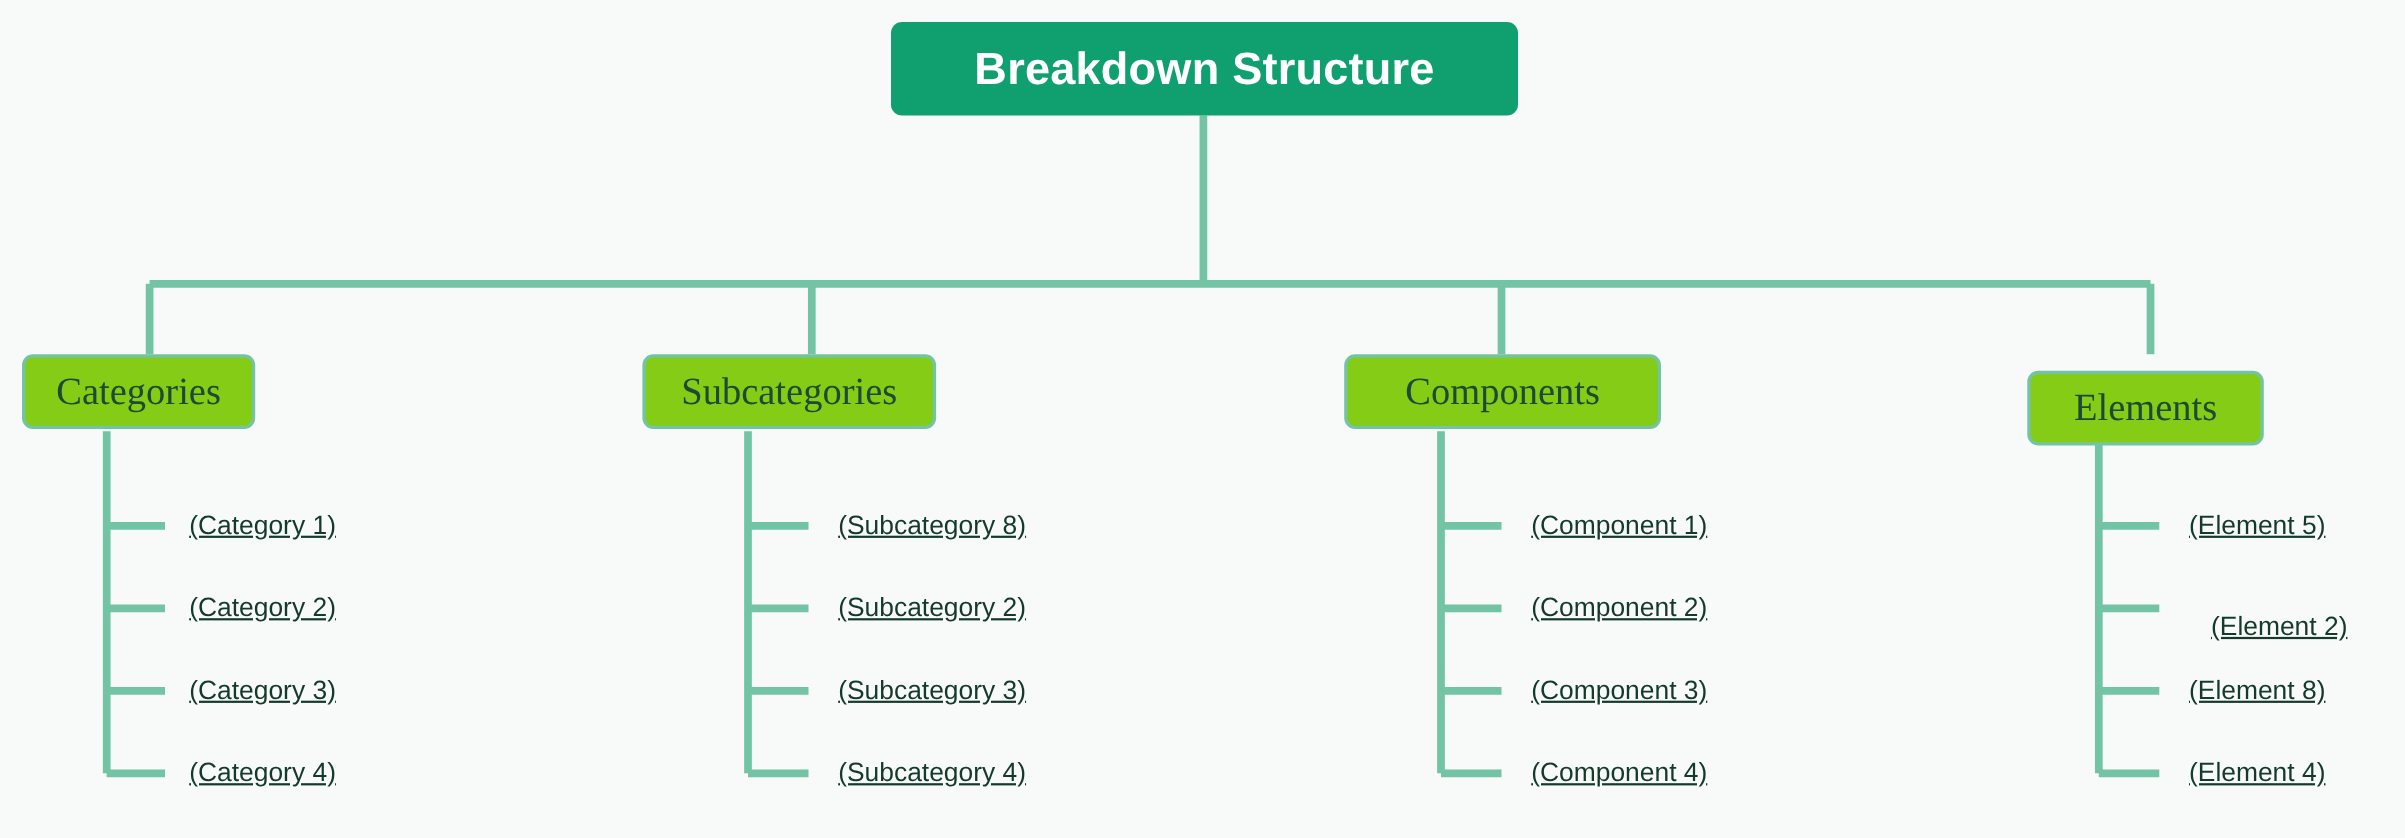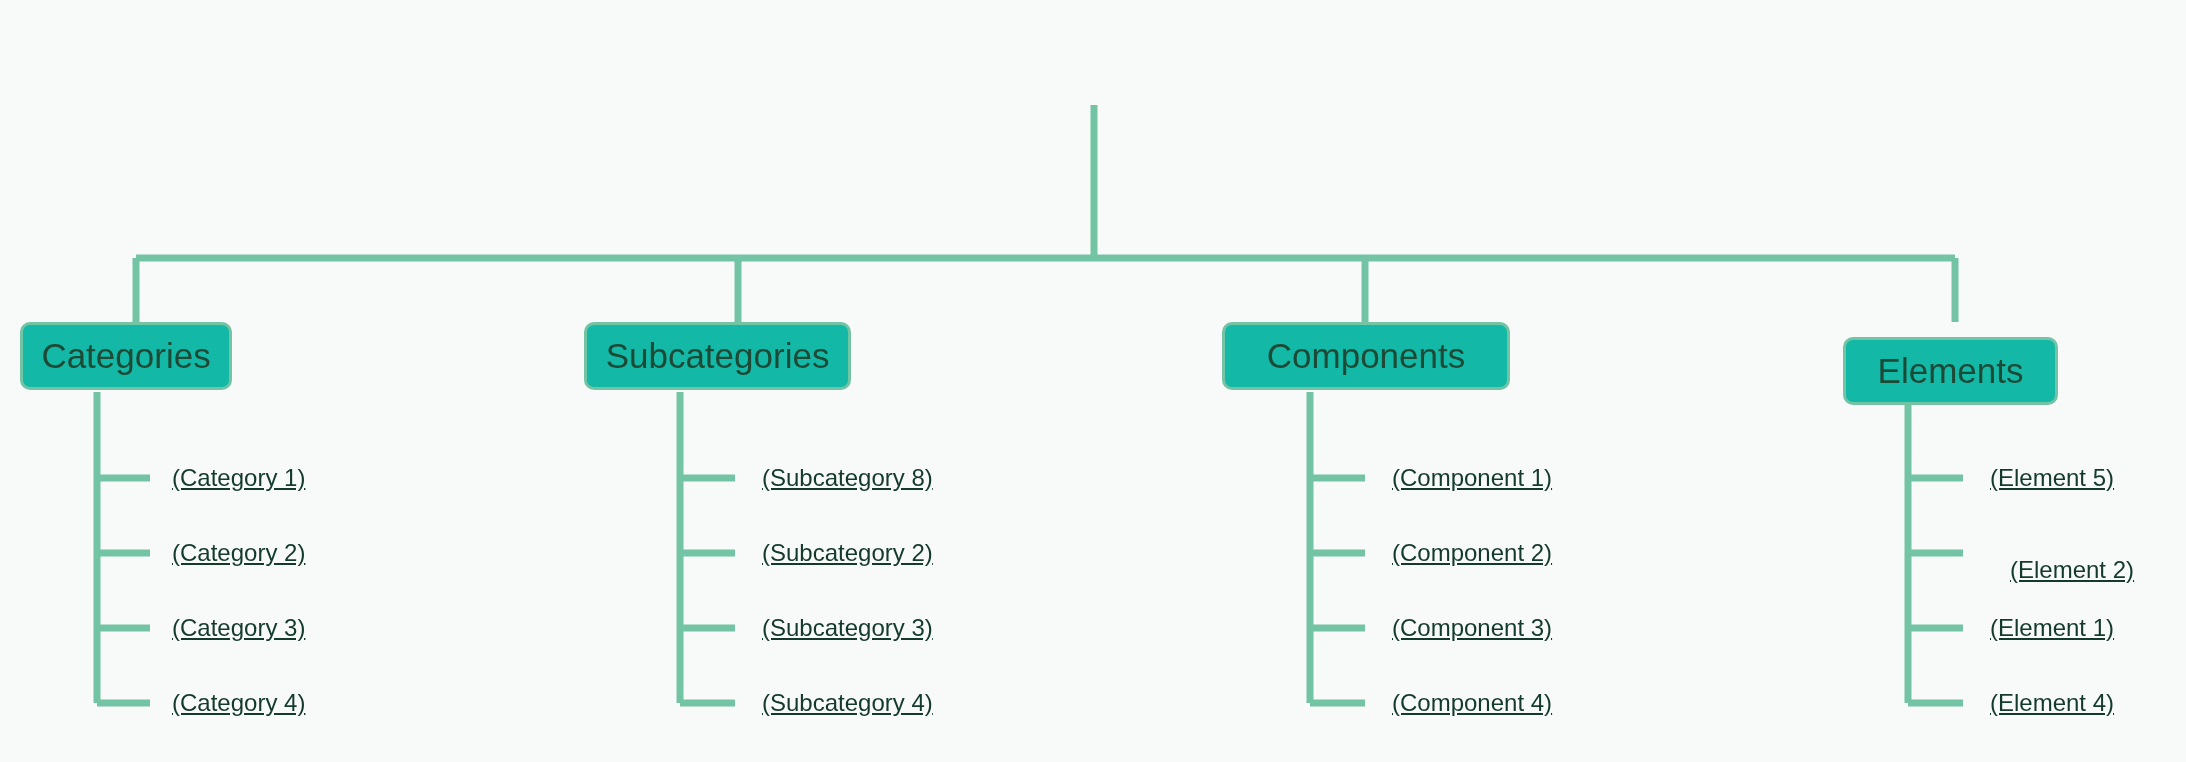--- a/index.html
+++ b/index.html
@@ -38,31 +38,32 @@
     justify-content: center;
     color: #ffffff;
     font-size: 41px;
     font-weight: bold;
     letter-spacing: 0.2px;
     box-sizing: border-box;
   }
   .node-branch {
     position: absolute;
     height: 68px;
-    background: #14b8a6;
+    background: #84cc16;
     border: 3px solid #72c4a4;
     border-radius: 10px;
     display: flex;
     align-items: center;
     justify-content: center;
     color: #1d4a37;
     font-size: 35px;
     box-sizing: border-box;
     padding: 16px 22px;
     white-space: nowrap;
+    font-family: Liberation Serif, serif;
   }
   .leaf-label {
     position: absolute;
     color: #133a2b;
     font-size: 24px;
     white-space: nowrap;
     transform: translateY(-50%);
     text-decoration: underline;
   }
 </style>
@@ -103,20 +104,23 @@
       <path d="M1310,628 L1365,628"></path>
       <path d="M1310,703 L1365,703"></path>
 
       <path d="M1908,478 L1963,478"></path>
       <path d="M1908,553 L1963,553"></path>
       <path d="M1908,628 L1963,628"></path>
       <path d="M1908,703 L1963,703"></path>
     </g>
   </svg>
 
+  <div class="node-root">
+    <span>Breakdown Structure</span>
+  </div>
 
   <div class="node-branch" style="left:20px; top:322px; width:212px;">
     <span>Categories</span>
   </div>
   <div class="node-branch" style="left:584px; top:322px; width:267px;">
     <span>Subcategories</span>
   </div>
   <div class="node-branch" style="left:1222px; top:322px; width:288px;">
     <span>Components</span>
   </div>
@@ -134,16 +138,16 @@
   <div class="leaf-label" style="left:762px; top:628px;">(Subcategory 3)</div>
   <div class="leaf-label" style="left:762px; top:703px;">(Subcategory 4)</div>
 
   <div class="leaf-label" style="left:1392px; top:478px;">(Component 1)</div>
   <div class="leaf-label" style="left:1392px; top:553px;">(Component 2)</div>
   <div class="leaf-label" style="left:1392px; top:628px;">(Component 3)</div>
   <div class="leaf-label" style="left:1392px; top:703px;">(Component 4)</div>
 
   <div class="leaf-label" style="left:1990px; top:478px;">(Element 5)</div>
   <div class="leaf-label" style="left:1990px; top:570px;margin-left:20px;">(Element 2)</div>
-  <div class="leaf-label" style="left:1990px; top:628px;">(Element 1)</div>
+  <div class="leaf-label" style="left:1990px; top:628px;">(Element 8)</div>
   <div class="leaf-label" style="left:1990px; top:703px;">(Element 4)</div>
 
 </div>
 
 </body></html>

